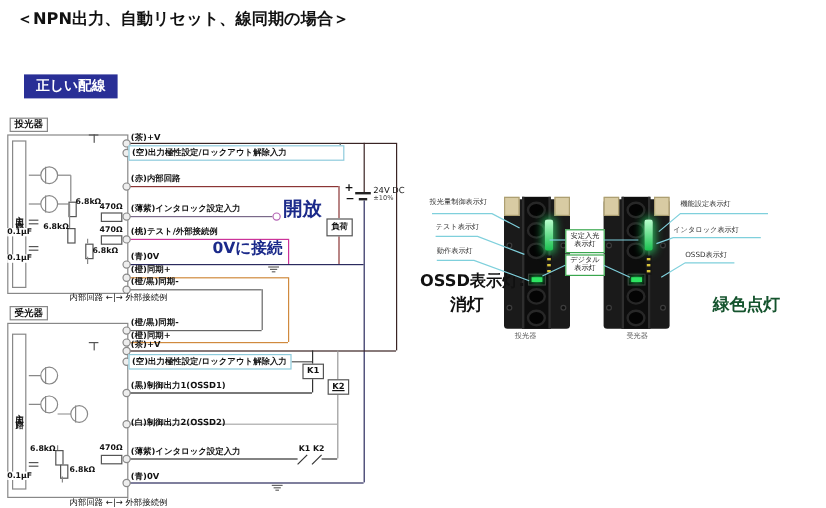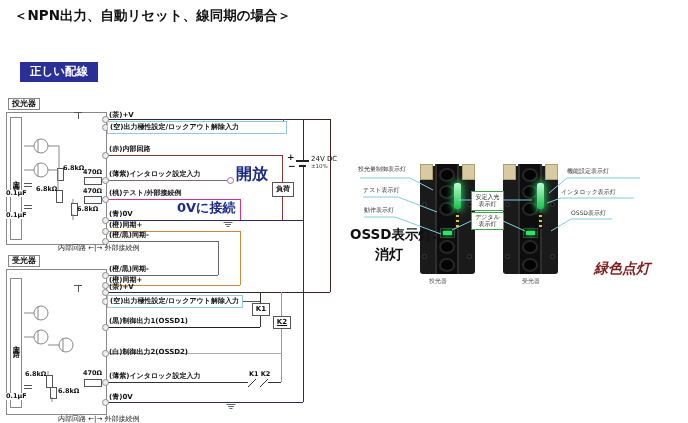--- a/index.html
+++ b/index.html
@@ -275,21 +275,21 @@
       <span>安定入光</span>
       <span>表示灯</span>
     </div>
     <div class="greenbox" style="left:127px;top:112px;width:31px;height:16px;">
       <span>デジタル</span>
       <span>表示灯</span>
     </div>
 
     <div class="bignote" style="left:6px;top:128px;font-size:13.5px;color:#111;">OSSD表示灯:</div>
     <div class="bignote" style="left:31px;top:147px;font-size:14px;color:#111;">消灯</div>
-    <div class="bignote" style="left:250px;top:161px;font-size:14px;color:#7f1d1d;font-style:italic;">緑色点灯</div>
+    <div class="bignote" style="left:250px;top:147px;font-size:14px;color:#14532d;">緑色点灯</div>
   </div>
 
   <svg class="abs" style="left:0;top:0;" width="688" height="423" viewBox="0 0 688 423">
     <g stroke="#7fd0dc" stroke-width="1" fill="none">
       <polyline points="360,178 410,178 433,190"></polyline>
       <polyline points="363,197 398,197 437,212"></polyline>
       <polyline points="364,217 395,217 441,234"></polyline>
       <polyline points="471,200 458,200"></polyline>
       <polyline points="503,200 532,200"></polyline>
       <polyline points="471,221 452,230"></polyline>

